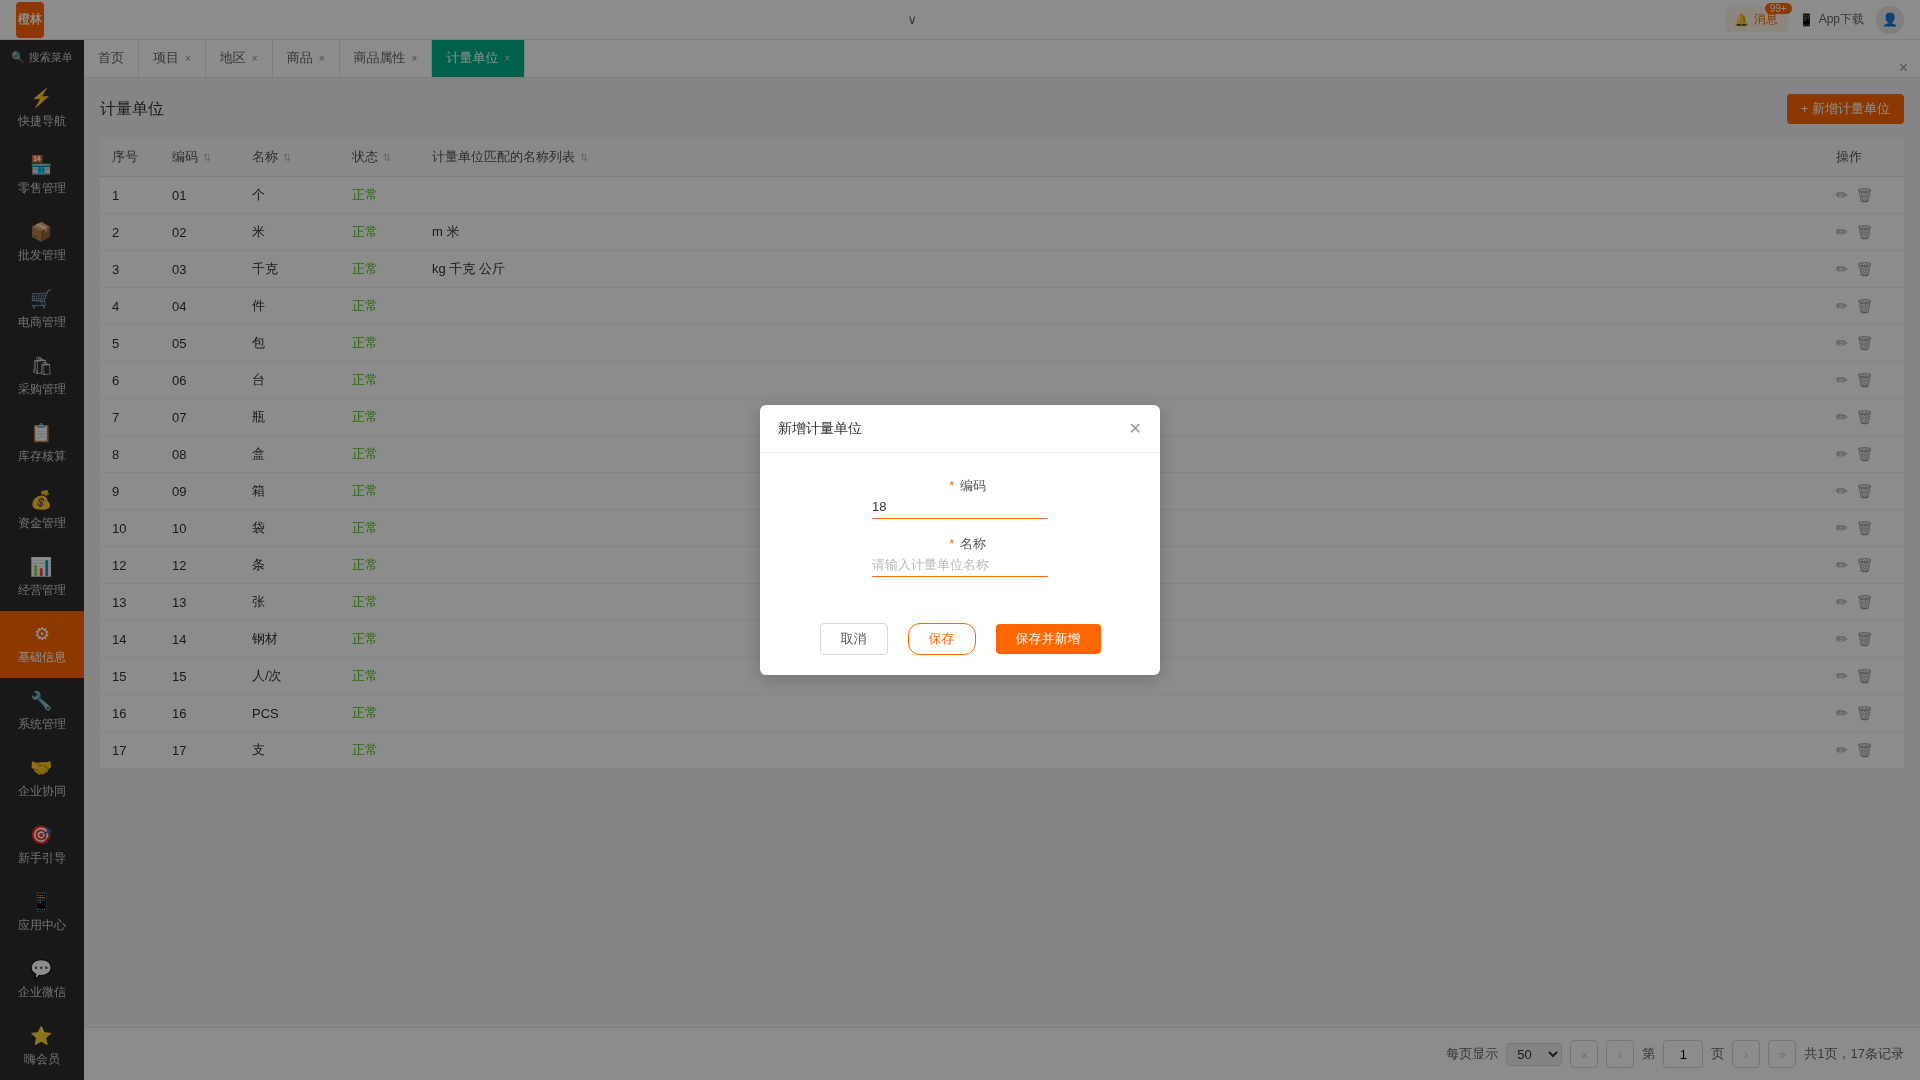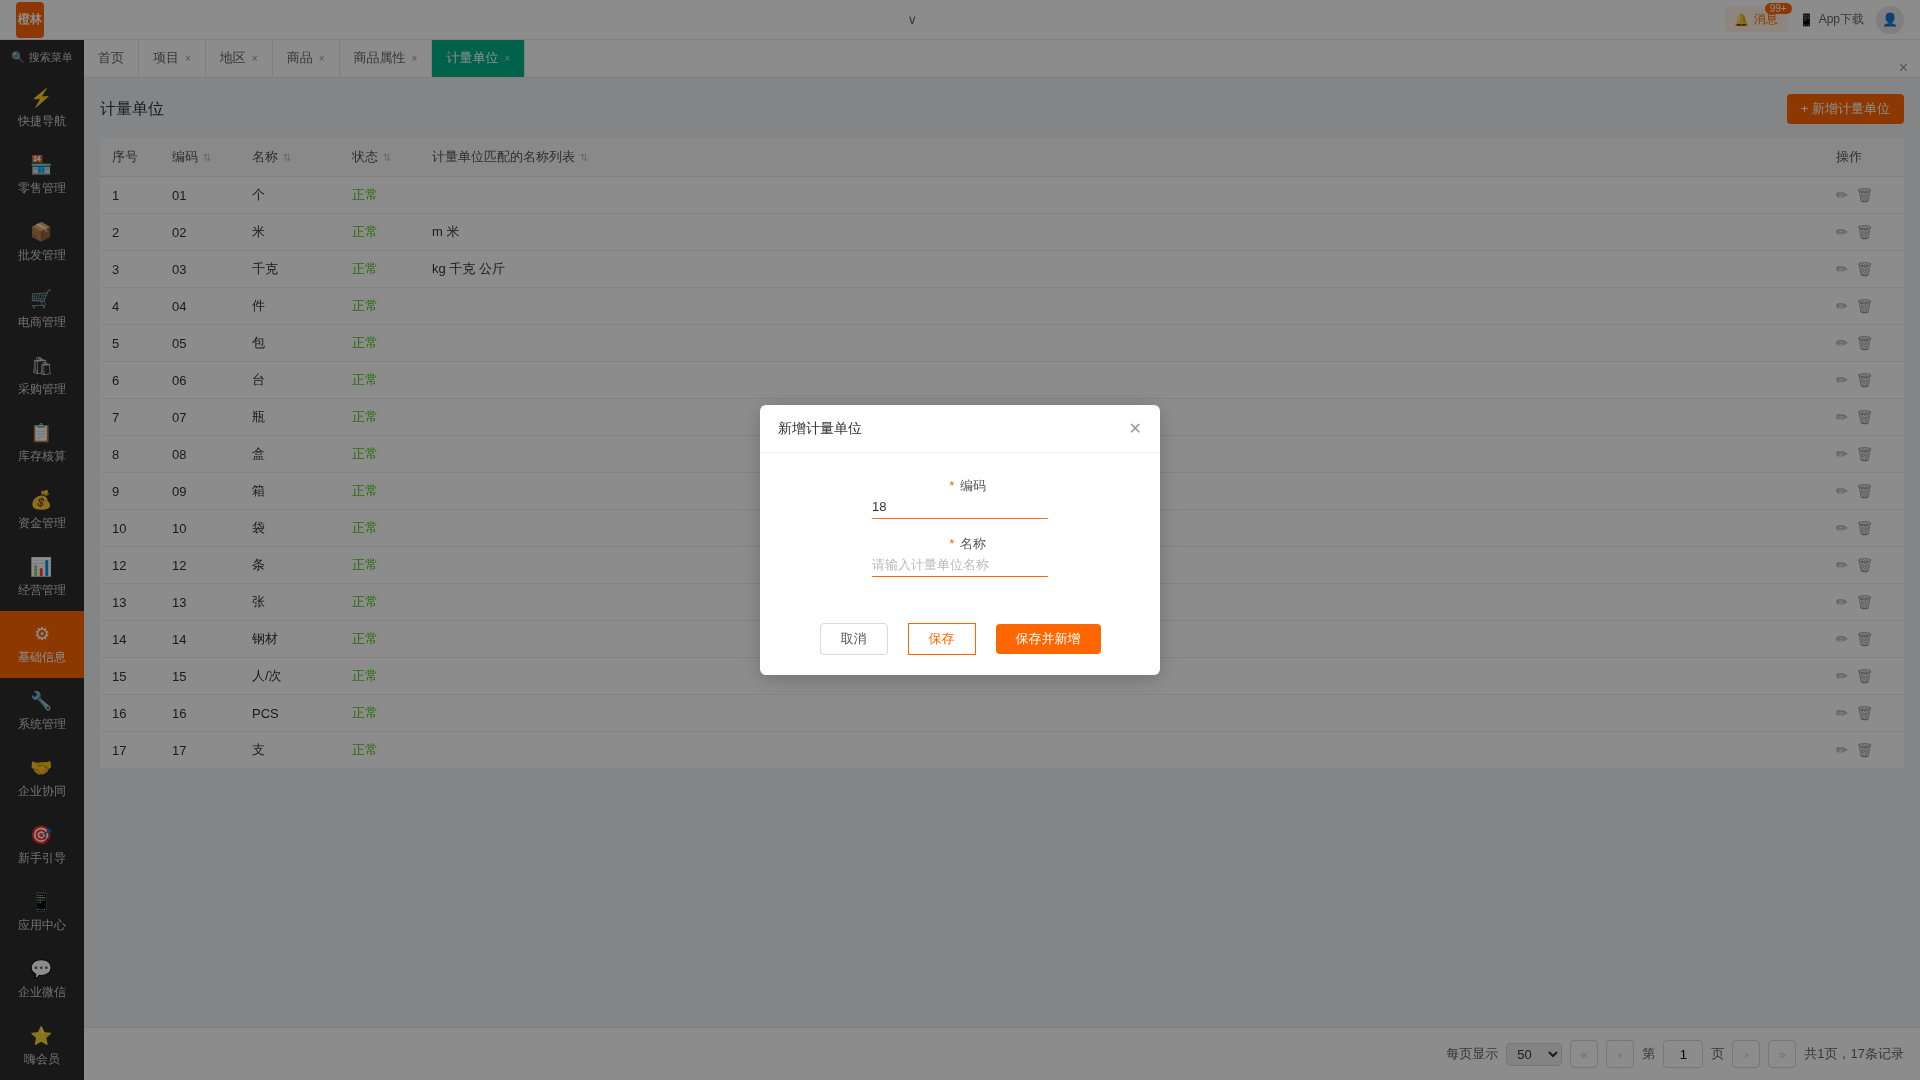--- a/index.html
+++ b/index.html
@@ -362,21 +362,21 @@
       padding: 6px 20px;
       border-radius: 4px;
       font-size: 13px;
       cursor: pointer;
     }
     .btn-save {
       border: 1px solid #f60;
       background: #fff;
       color: #f60;
       padding: 6px 20px;
-      border-radius: 0;
+      border-radius: 12px;
       font-size: 13px;
       cursor: pointer;
     }
     .btn-save-new {
       border: none;
       background: #f60;
       color: #fff;
       padding: 6px 20px;
       border-radius: 4px;
       font-size: 13px;

